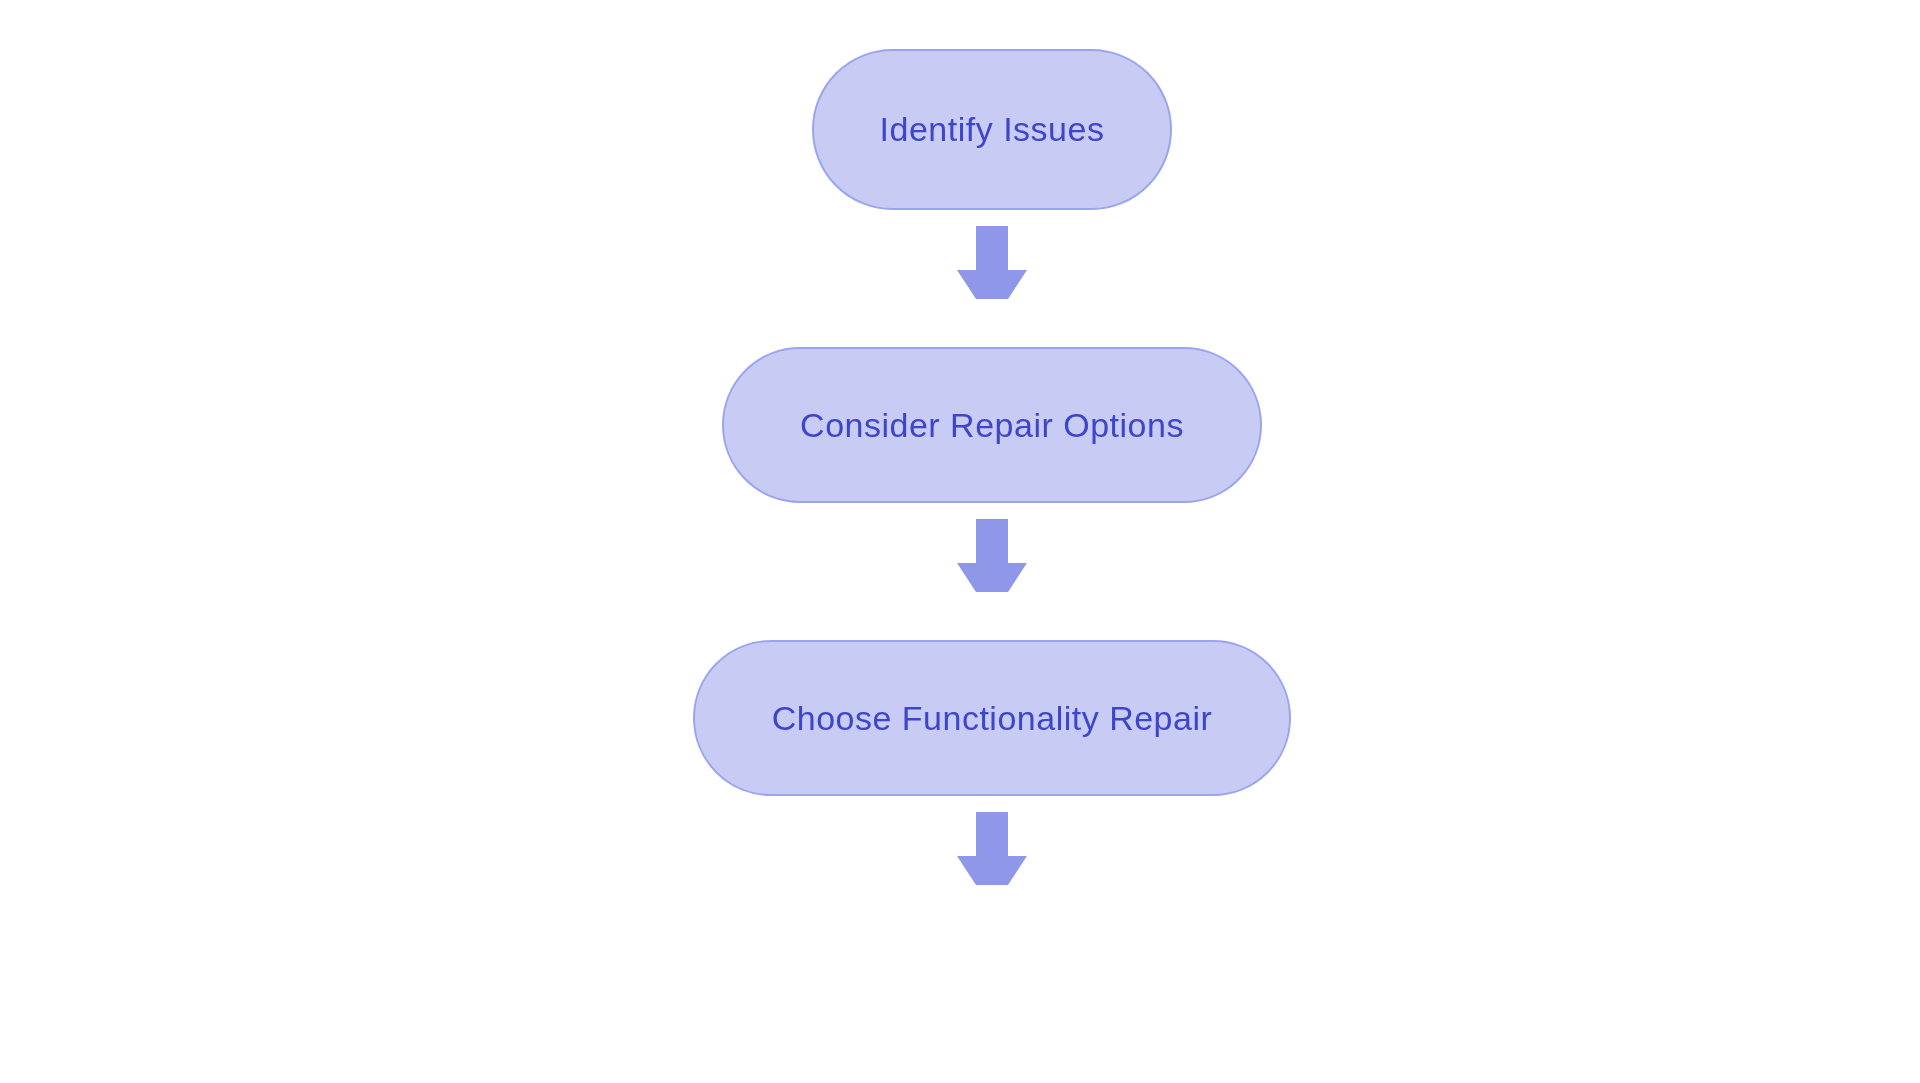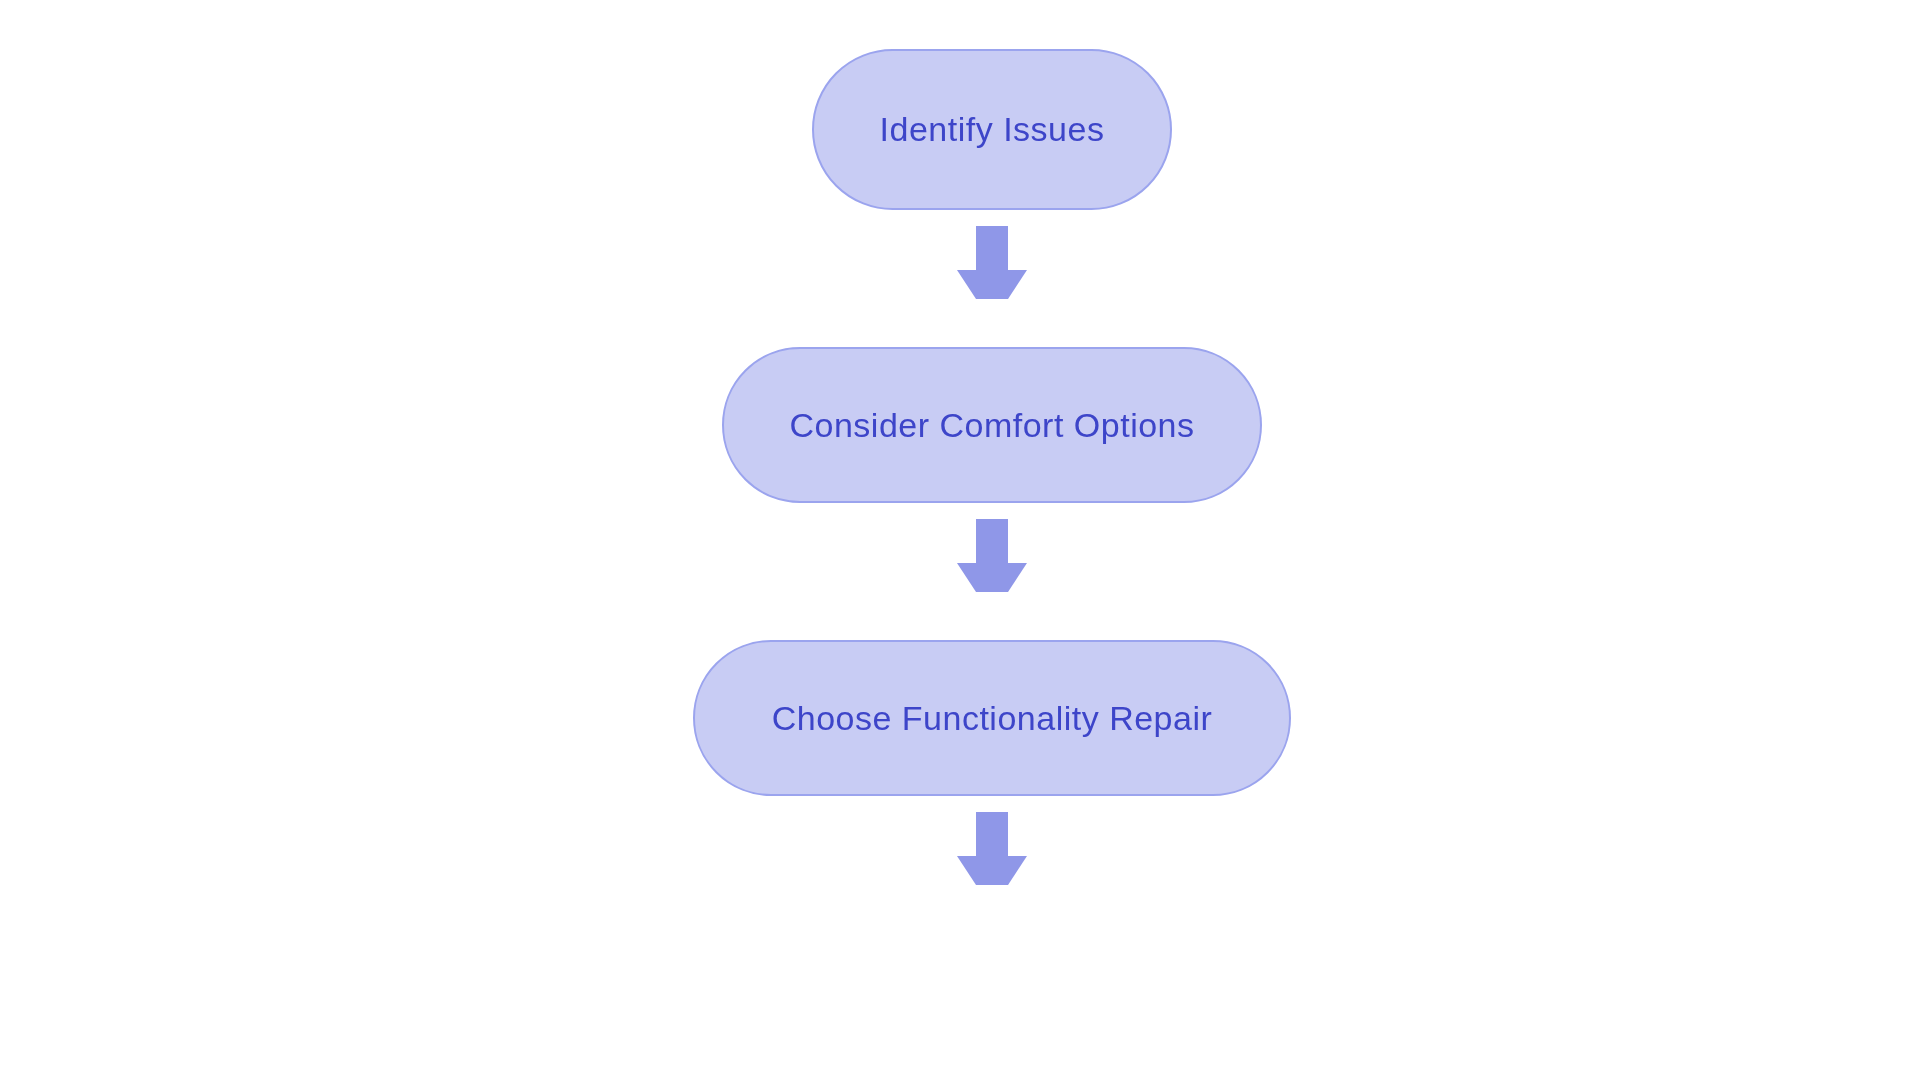--- a/index.html
+++ b/index.html
@@ -62,21 +62,21 @@
   <div class="node node-0">
     <span>Identify Issues</span>
   </div>
 
   <div class="arrow arrow-0">
     <div class="arrow-line"></div>
     <div class="arrow-head"></div>
   </div>
 
   <div class="node node-1">
-    <span>Consider Comfort Options</span>
+    <span>Consider Repair Options</span>
   </div>
 
   <div class="arrow arrow-1">
     <div class="arrow-line"></div>
     <div class="arrow-head"></div>
   </div>
 
   <div class="node node-2">
     <span>Choose Functionality Repair</span>
   </div>

